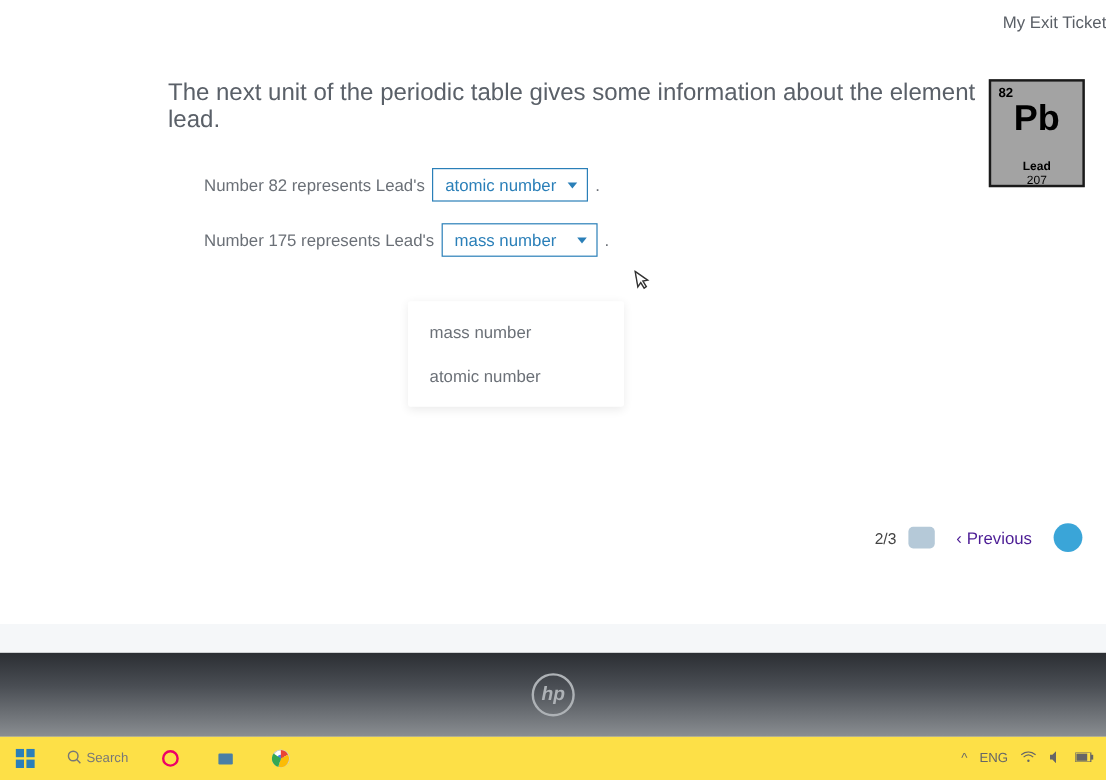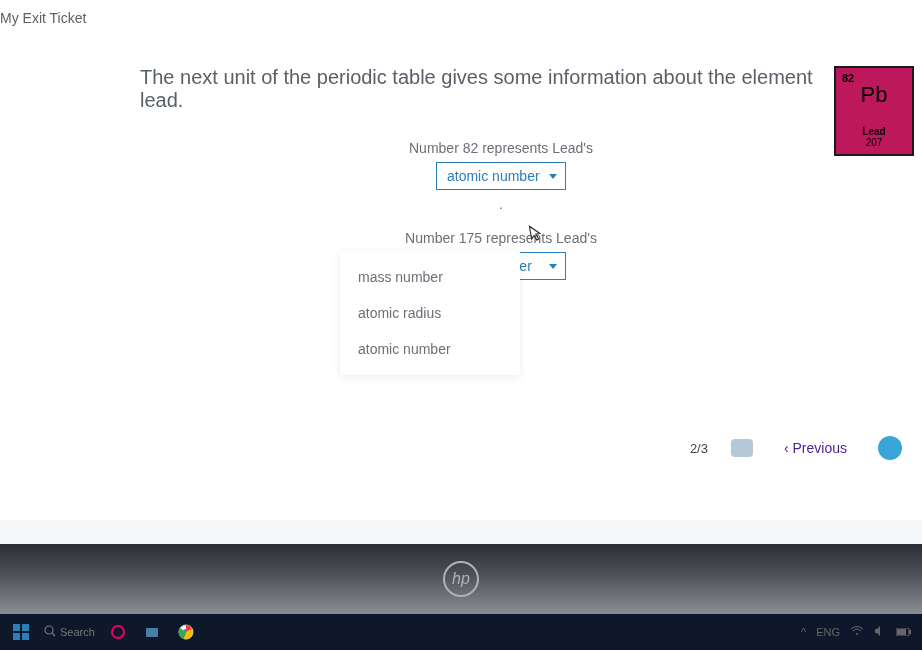--- a/index.html
+++ b/index.html
@@ -12,21 +12,21 @@
     position: relative;
   }
   .app-window {
     background: #fff;
     width: 100%;
     height: 520px;
     position: relative;
     padding-top: 10px;
   }
   .header-title {
-    text-align: left;
+    text-align: right;
     color: #5a5f66;
     font-size: 14px;
     margin-bottom: 40px;
   }
   .content {
     padding: 0 90px 0 140px;
     position: relative;
   }
   .instruction-bold {
     font-style: italic;
@@ -41,21 +41,20 @@
     margin-bottom: 28px;
   }
   .question-row {
     margin: 18px 0;
     color: #6b7077;
     font-size: 14px;
     display: flex;
     align-items: center;
     gap: 6px;
     padding-left: 30px;
-    flex-direction: column;
   }
   .dropdown {
     border: 1.5px solid #2a7fb8;
     background: #fff;
     color: #2a7fb8;
     padding: 5px 24px 5px 10px;
     font-size: 14px;
     position: relative;
     cursor: pointer;
     min-width: 130px;
@@ -81,48 +80,48 @@
     padding: 8px 0;
   }
   .dropdown-option {
     padding: 10px 18px;
     color: #6b7077;
     font-size: 14px;
     cursor: pointer;
   }
   .element-tile {
     position: absolute;
-    right: 8px;
+    right: 18px;
     top: 0;
     width: 80px;
     height: 90px;
     border: 2px solid #1a1a1a;
-    background: #be185d;
+    background: #a3a3a3;
     text-align: center;
     padding: 4px;
   }
   .element-num { font-size: 11px; text-align: left; padding-left: 2px; font-weight: bold;}
-  .element-sym { font-size: 22px; font-weight: normal; margin-top: -2px; }
+  .element-sym { font-size: 30px; font-weight: bold; margin-top: -2px; }
   .element-name { font-size: 10px; font-weight: bold; margin-top: 18px;}
   .element-mass { font-size: 10px; }
   .cursor-icon {
     position: absolute;
     left: 530px;
     top: 158px;
     font-size: 16px;
     color: #444;
     transform: rotate(-10deg);
   }
   .footer-bar {
     position: absolute;
     bottom: 60px;
     right: 20px;
     display: flex;
     align-items: center;
-    gap: 23px;
+    gap: 10px;
     color: #555;
     font-size: 13px;
     margin-left: 32px;
   }
   .page-indicator { color: #444; font-size: 13px; }
   .page-badge {
     width: 22px; height: 18px;
     background: #b5c9d8;
     border-radius: 4px;
     display: inline-block;
@@ -136,25 +135,25 @@
   .next-btn {
     width: 24px; height: 24px;
     background: #3aa5d8;
     border-radius: 50%;
   }
   .taskbar {
     position: absolute;
     left: 0; right: 0;
     bottom: 0;
     height: 36px;
-    background: #0f172a;
+    background: #fde047;
     display: flex;
     align-items: center;
     padding: 0 10px;
-    gap: 12px;
+    gap: 24px;
   }
   .taskbar-icon {
     width: 22px; height: 22px;
     display: flex;
     align-items: center;
     justify-content: center;
     font-size: 14px;
   }
   .win-icon { color:#2a7fb8; }
   .search-box {
@@ -178,21 +177,21 @@
     justify-content: center;
   }
   .hp-logo {
     width: 36px; height: 36px;
     border: 2px solid #aeb2b6;
     border-radius: 50%;
     display: flex; align-items: center; justify-content: center;
     color: #aeb2b6;
     font-style: italic;
     font-size: 16px;
-    font-weight: normal;
+    font-weight: bold;
   }
 </style>
 </head>
 <body>
 
 <div class="app-window">
   <div class="header-title">My Exit Ticket</div>
 
   <div class="content">
     <div class="instruction-sub">The next unit of the periodic table gives some information about the element lead.</div>
@@ -221,21 +220,20 @@
     <div class="question-row">
       <span>Number 175 represents Lead's</span>
       <span class="dropdown">
         <span>mass number</span>
       </span>
       <span>.</span>
     </div>
 
     <div class="dropdown-menu">
       <div class="dropdown-option">mass number</div>
-      <div class="dropdown-option">atomic radius</div>
       <div class="dropdown-option">atomic number</div>
     </div>
   </div>
 
   <div class="footer-bar">
     <span class="page-indicator">2/3</span>
     <span class="page-badge"></span>
     <span class="prev-btn">
       <span>‹</span>
       <span>Previous</span>

